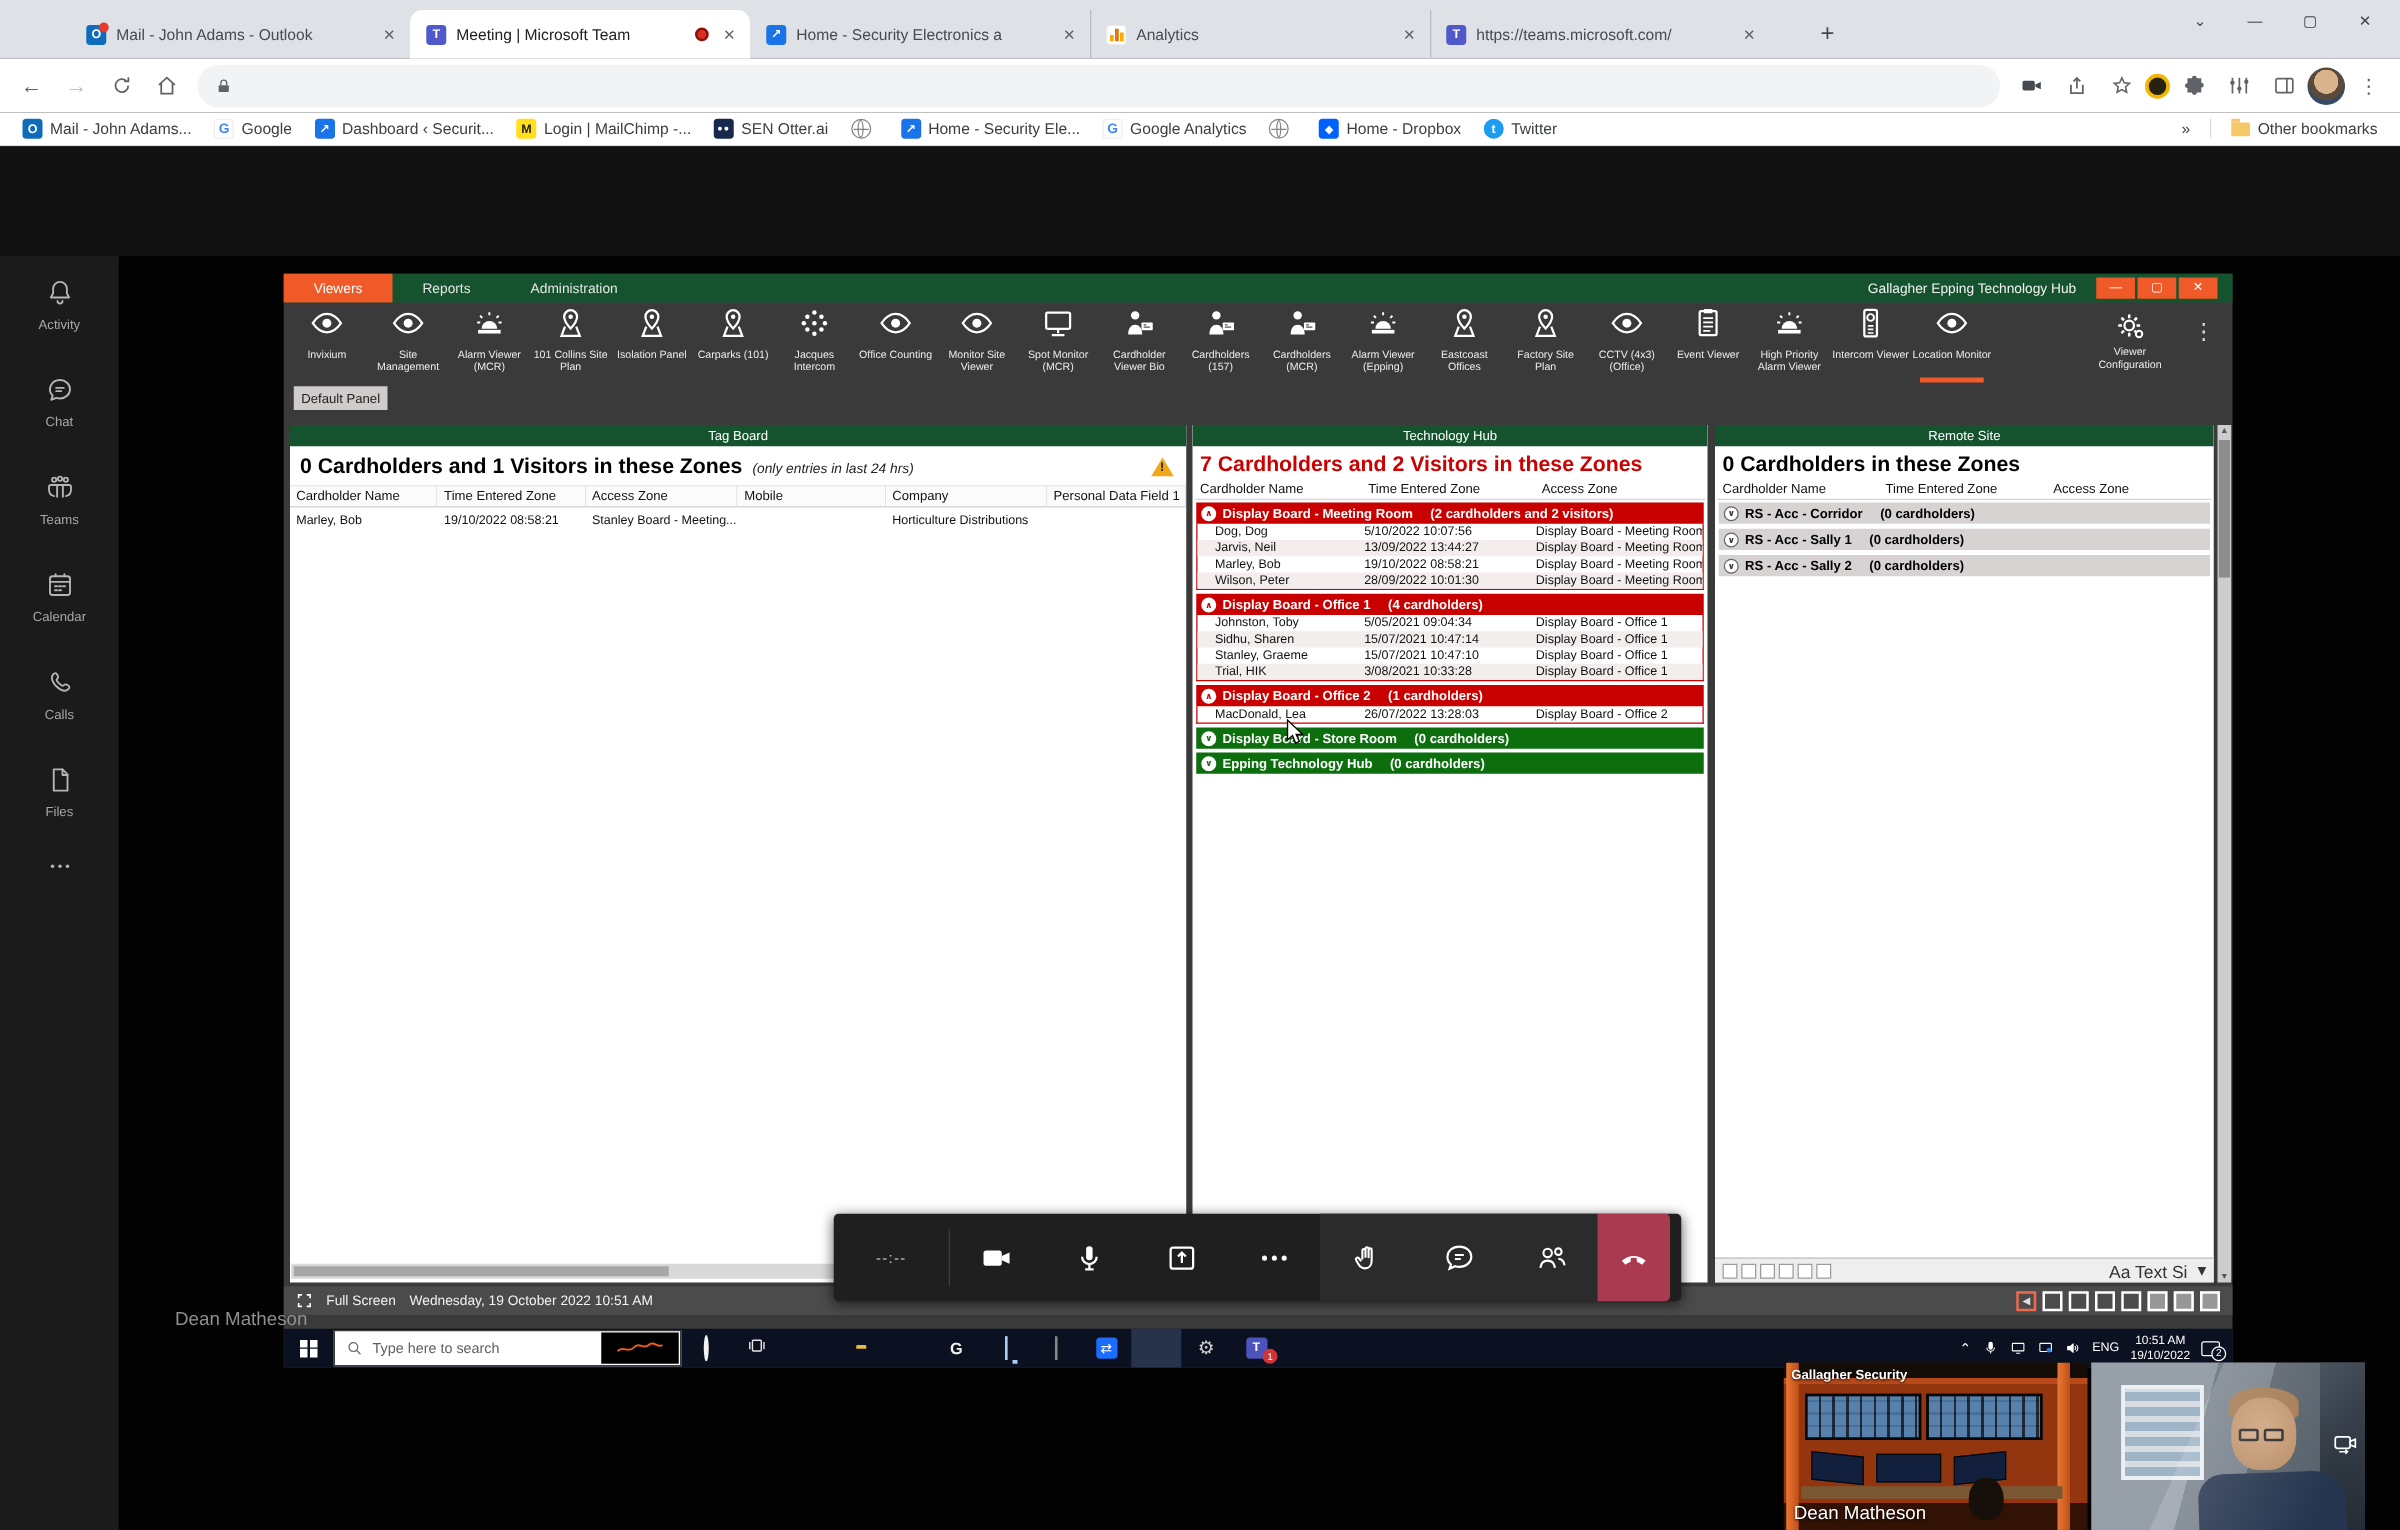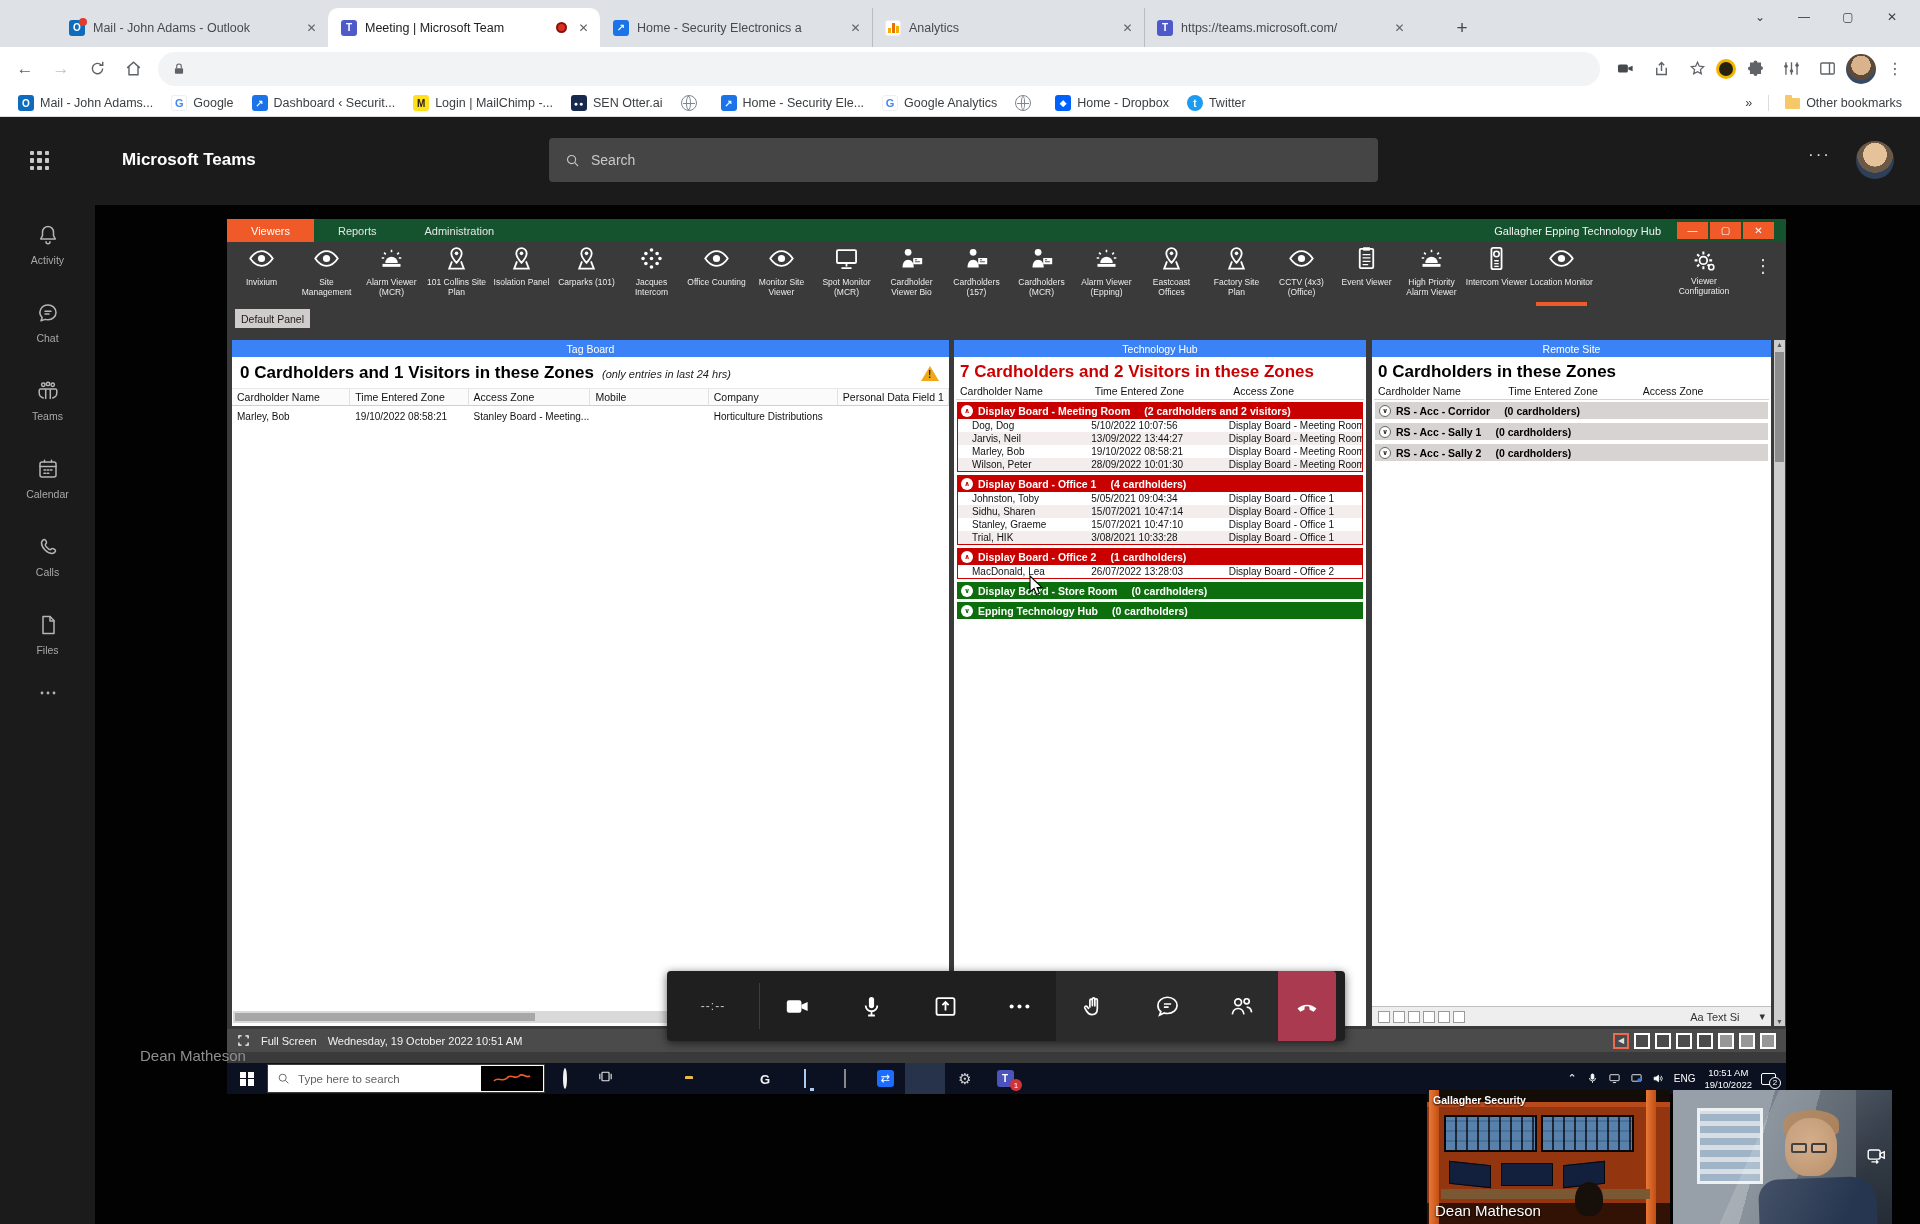--- a/index.html
+++ b/index.html
@@ -90,21 +90,21 @@
   .tool{position:relative;width:65px;padding-top:3px;display:flex;flex-direction:column;align-items:center;flex:none}
   .tool svg{width:27px;height:27px;margin-bottom:1px}
   .tlabel{font-size:8.5px;line-height:1.18;color:#ececec;text-align:center;max-height:21px;overflow:hidden;width:64px}
   .tool.active:after{content:"";position:absolute;left:7px;right:7px;bottom:0;height:4px;background:var(--orange)}
   .tool-cfg{position:absolute;right:46px;top:26px;width:72px}
   .g-kebab{position:absolute;right:14px;top:36px;color:#ddd;font-size:18px}
   .g-paneltab{position:absolute;left:8px;top:90px;min-width:66px;height:19px;background:#cfcccb;color:#222;font-size:10.5px;
               display:flex;align-items:center;justify-content:center;padding:0 6px}
   .panel{position:absolute;top:121px;height:686px;background:#fff;display:flex;flex-direction:column;overflow:hidden}
   .panel.left{left:5px;width:717px}.panel.mid{left:727px;width:412px}.panel.right{left:1145px;width:399px}
-  .p-head{height:17px;background:#3b82f6;color:#fff;font-size:10.5px;display:flex;align-items:center;justify-content:center;flex:none}
+  .p-head{height:17px;background:#14532d;color:#fff;font-size:10.5px;display:flex;align-items:center;justify-content:center;flex:none}
   .p-body{flex:1;position:relative;overflow:hidden}
   .tb-heading{padding:6px 8px 2px;display:flex;align-items:baseline;gap:8px}
   .tb-heading b{font-size:17px;color:#000}
   .tb-note{font-style:italic;font-size:11px;color:#222}
   .warn{position:absolute;right:10px;top:9px;width:0;height:0;border-left:9px solid transparent;border-right:9px solid transparent;
         border-bottom:15px solid #f0a818}
   .warn i{position:absolute;left:-2px;top:3px;font-style:normal;font-size:10px;font-weight:bold;color:#222}
   .tb-grid{display:grid;grid-template-columns:16.5% 16.5% 17% 16.5% 18% 15.5%;margin-top:3px}
   .tb-th{font-size:10.5px;color:#111;padding:2px 5px;background:#fbfbfb;border-bottom:1px solid #cfcfcf;
          border-top:1px solid #e8e8e8;border-right:1px solid #e2e2e2;white-space:nowrap;overflow:hidden}
@@ -125,21 +125,21 @@
   .grow:nth-child(even){background:#f3eded}
   .grow span{white-space:nowrap;overflow:hidden}
   .grow span:first-child{padding-left:14px}
   .rs-bar{height:17px;background:#d7d3d3;color:#000;display:flex;align-items:center;gap:5px;margin:0 3px 4px;
           font-size:10.5px;font-weight:bold;padding:0 4px}
   .rs-chev{width:12px;height:12px;border-radius:50%;background:#fff;border:1px solid #666;color:#333;display:flex;
            align-items:center;justify-content:center;font-size:7px;font-weight:bold;flex:none}
   .rs-footer{position:absolute;left:0;right:0;bottom:0;height:20px;background:#efeeee;border-top:1px solid #bfbfbf;
              display:flex;align-items:center;gap:4px;padding:0 6px}
   .fsq{width:12px;height:12px;border:1px solid #9a9a9a;background:#fff;flex:none}
-  .rs-footright{margin-left:auto;display:flex;align-items:center;gap:20px;font-size:11px;color:#333}
+  .rs-footright{margin-left:auto;display:flex;align-items:center;gap:8px;font-size:14px;color:#333}
   .vscroll{position:absolute;left:1547px;top:121px;width:11px;height:686px;background:#cdcdcd}
   .vthumb{position:absolute;left:1px;right:1px;top:12px;height:110px;background:#8d8d8d}
   .vscroll i{position:absolute;left:0;right:0;text-align:center;font-size:7px;color:#555;font-style:normal}
   .g-status{position:absolute;left:0;top:810px;width:100%;height:23px;background:#4b4b4b;display:flex;align-items:center;
             gap:11px;padding:0 10px;color:#f2f2f2;font-size:11px}
   .g-status svg{width:13px;height:13px}
   .pgs{margin-left:auto;display:flex;gap:5px}
   .pg{width:16px;height:16px;border:2px solid #fff;flex:none}
   .pg.arrow{border-color:#ef6a4c;display:flex;align-items:center;justify-content:center;color:#e0e0e0;font-size:8px}
   .pg.fill{background:#979797}
@@ -390,43 +390,20 @@
       <span>»</span>
     </div>
     <div class="bmdiv"></div>
     <div class="bm">
       <span class="bmfolder"></span>
       <span>Other bookmarks</span>
     </div>
   </div>
 
 <div class="shell">
-  <div class="t-header">
-    <div class="waffle">
-        <i></i>
-        <i></i>
-        <i></i>
-        <i></i>
-        <i></i>
-        <i></i>
-        <i></i>
-        <i></i>
-        <i></i>
-      </div>
-    <div class="t-title">Microsoft Teams</div>
-    <div class="t-search">
-      <svg viewBox="0 0 24 24" style="width:15px;height:15px">
-          <circle cx="10.5" cy="10.5" r="6.5" fill="none" stroke="#c9c9c9" stroke-width="1.8"></circle>
-          <path d="M15.5 15.5 21 21" stroke="#c9c9c9" stroke-width="1.8"></path>
-        </svg>
-      <span>Search</span>
-    </div>
-    <div class="t-dots">···</div>
-    <div class="t-avatar"></div>
-  </div>
 
   <div class="t-rail">
     <div id="rail-main" style="width:100%">
         <div class="rail-item">
           <span><svg viewBox="0 0 24 24">
               <path d="M12 3.5a5.5 5.5 0 0 1 5.5 5.5v3.6l1.8 3.4H4.7l1.8-3.4V9A5.5 5.5 0 0 1 12 3.5z"></path>
               <path d="M10 18.8a2 2 0 0 0 4 0"></path>
             </svg></span>
           <span>Activity</span>
         </div>

